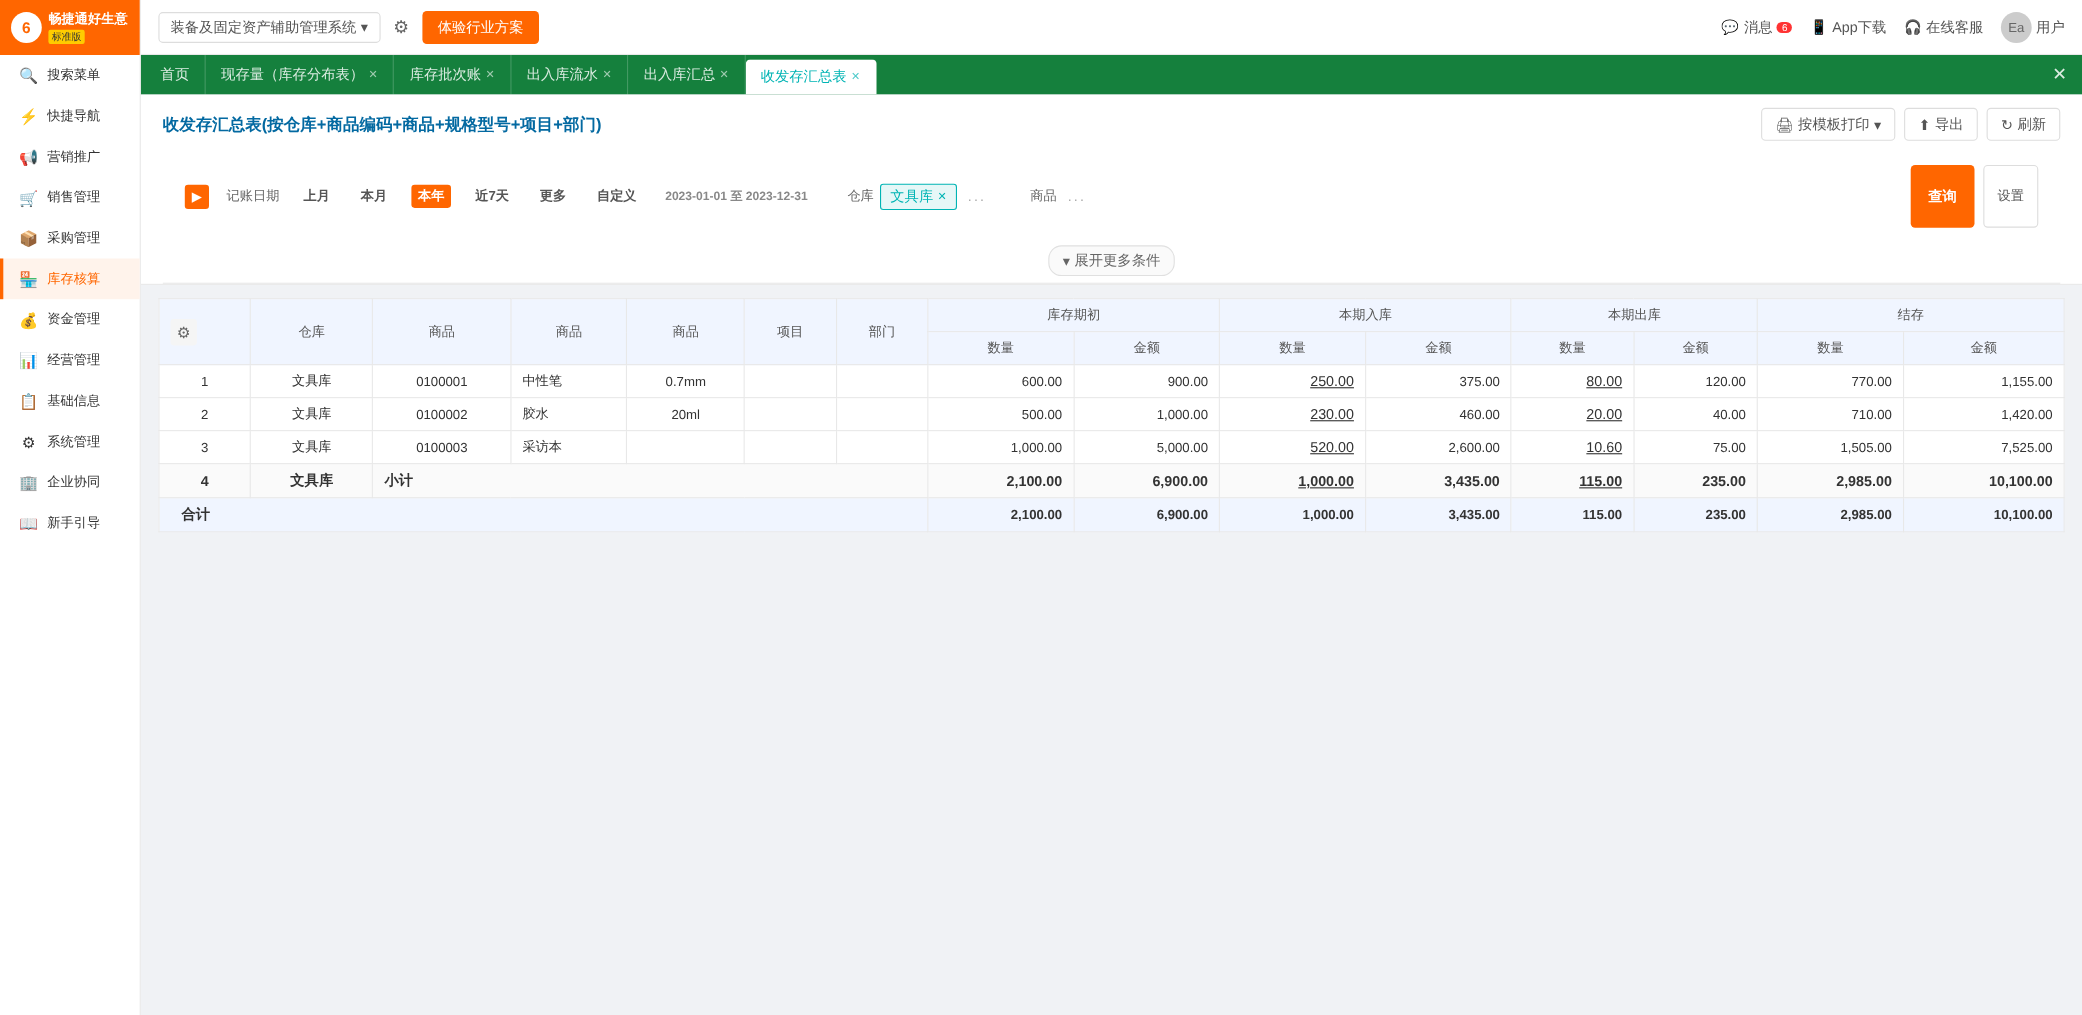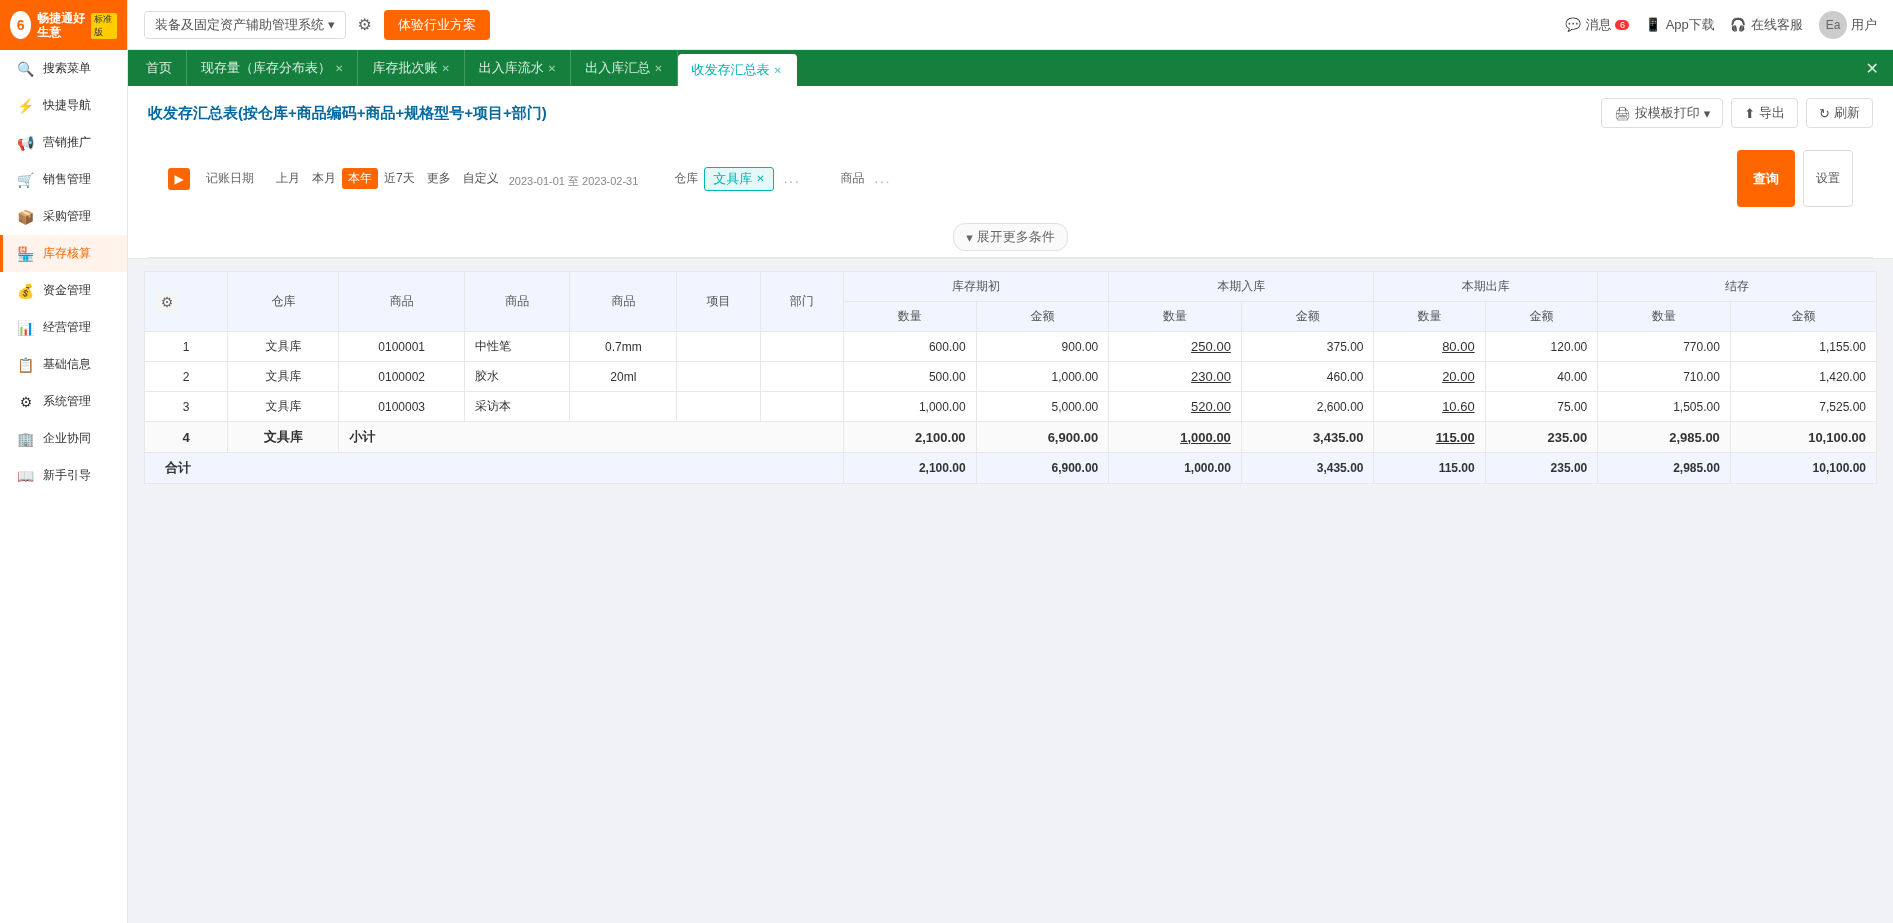--- a/index.html
+++ b/index.html
@@ -27,21 +27,21 @@
       height: 28px;
       background: #fff;
       border-radius: 50%;
       display: flex;
       align-items: center;
       justify-content: center;
       font-weight: bold;
       color: #ff6600;
       font-size: 14px;
     }
-    #sidebar-title-block { display: flex; flex-direction: row; }
+    #sidebar-title-block { display: flex; flex-direction: column; }
     #sidebar-title { color: #fff; font-size: 12px; font-weight: bold; line-height: 1.2; }
     #sidebar-tag {
       font-size: 9px;
       background: #ffcc00;
       color: #333;
       border-radius: 2px;
       padding: 0 3px;
       margin-top: 2px;
       width: fit-content;
     }
@@ -189,21 +189,21 @@
     .filter-arrow {
       width: 22px; height: 22px;
       background: #ff6600;
       color: #fff;
       display: flex; align-items: center; justify-content: center;
       border-radius: 3px;
       cursor: pointer;
       font-size: 12px;
     }
     .filter-label { color: #666; font-size: 12px; }
-    .filter-date-options { display: flex; gap: 0; align-items: flex-end; }
+    .filter-date-options { display: flex; gap: 16px; align-items: center; font-weight: bold; }
     .date-opt { font-size: 12px; color: #555; cursor: pointer; padding: 2px 6px; border-radius: 3px; }
     .date-opt.active { background: #ff6600; color: #fff; border-radius: 3px; }
     .date-range { font-size: 11px; color: #888; margin-left: 4px; }
 
     .filter-warehouse { display: flex; align-items: center; gap: 6px; margin-left: 20px; }
     .warehouse-tag {
       background: #e6f7f7;
       border: 1px solid #00b4b4;
       color: #00b4b4;
       border-radius: 3px;
@@ -404,21 +404,21 @@
       <div id="filter-row">
         <div class="filter-arrow">▶</div>
         <span class="filter-label">记账日期</span>
         <div class="filter-date-options">
           <span class="date-opt">上月</span>
           <span class="date-opt">本月</span>
           <span class="date-opt active">本年</span>
           <span class="date-opt">近7天</span>
           <span class="date-opt">更多</span>
           <span class="date-opt">自定义</span>
-          <span class="date-range">2023-01-01 至 2023-02-31</span>
+          <span class="date-range">2023-01-01 至 2023-12-31</span>
         </div>
 
         <div class="filter-warehouse">
           <span class="filter-label">仓库</span>
           <div class="warehouse-tag">
             <span>文具库</span>
             <span class="tag-close">✕</span>
           </div>
           <span class="filter-dots">...</span>
         </div>

